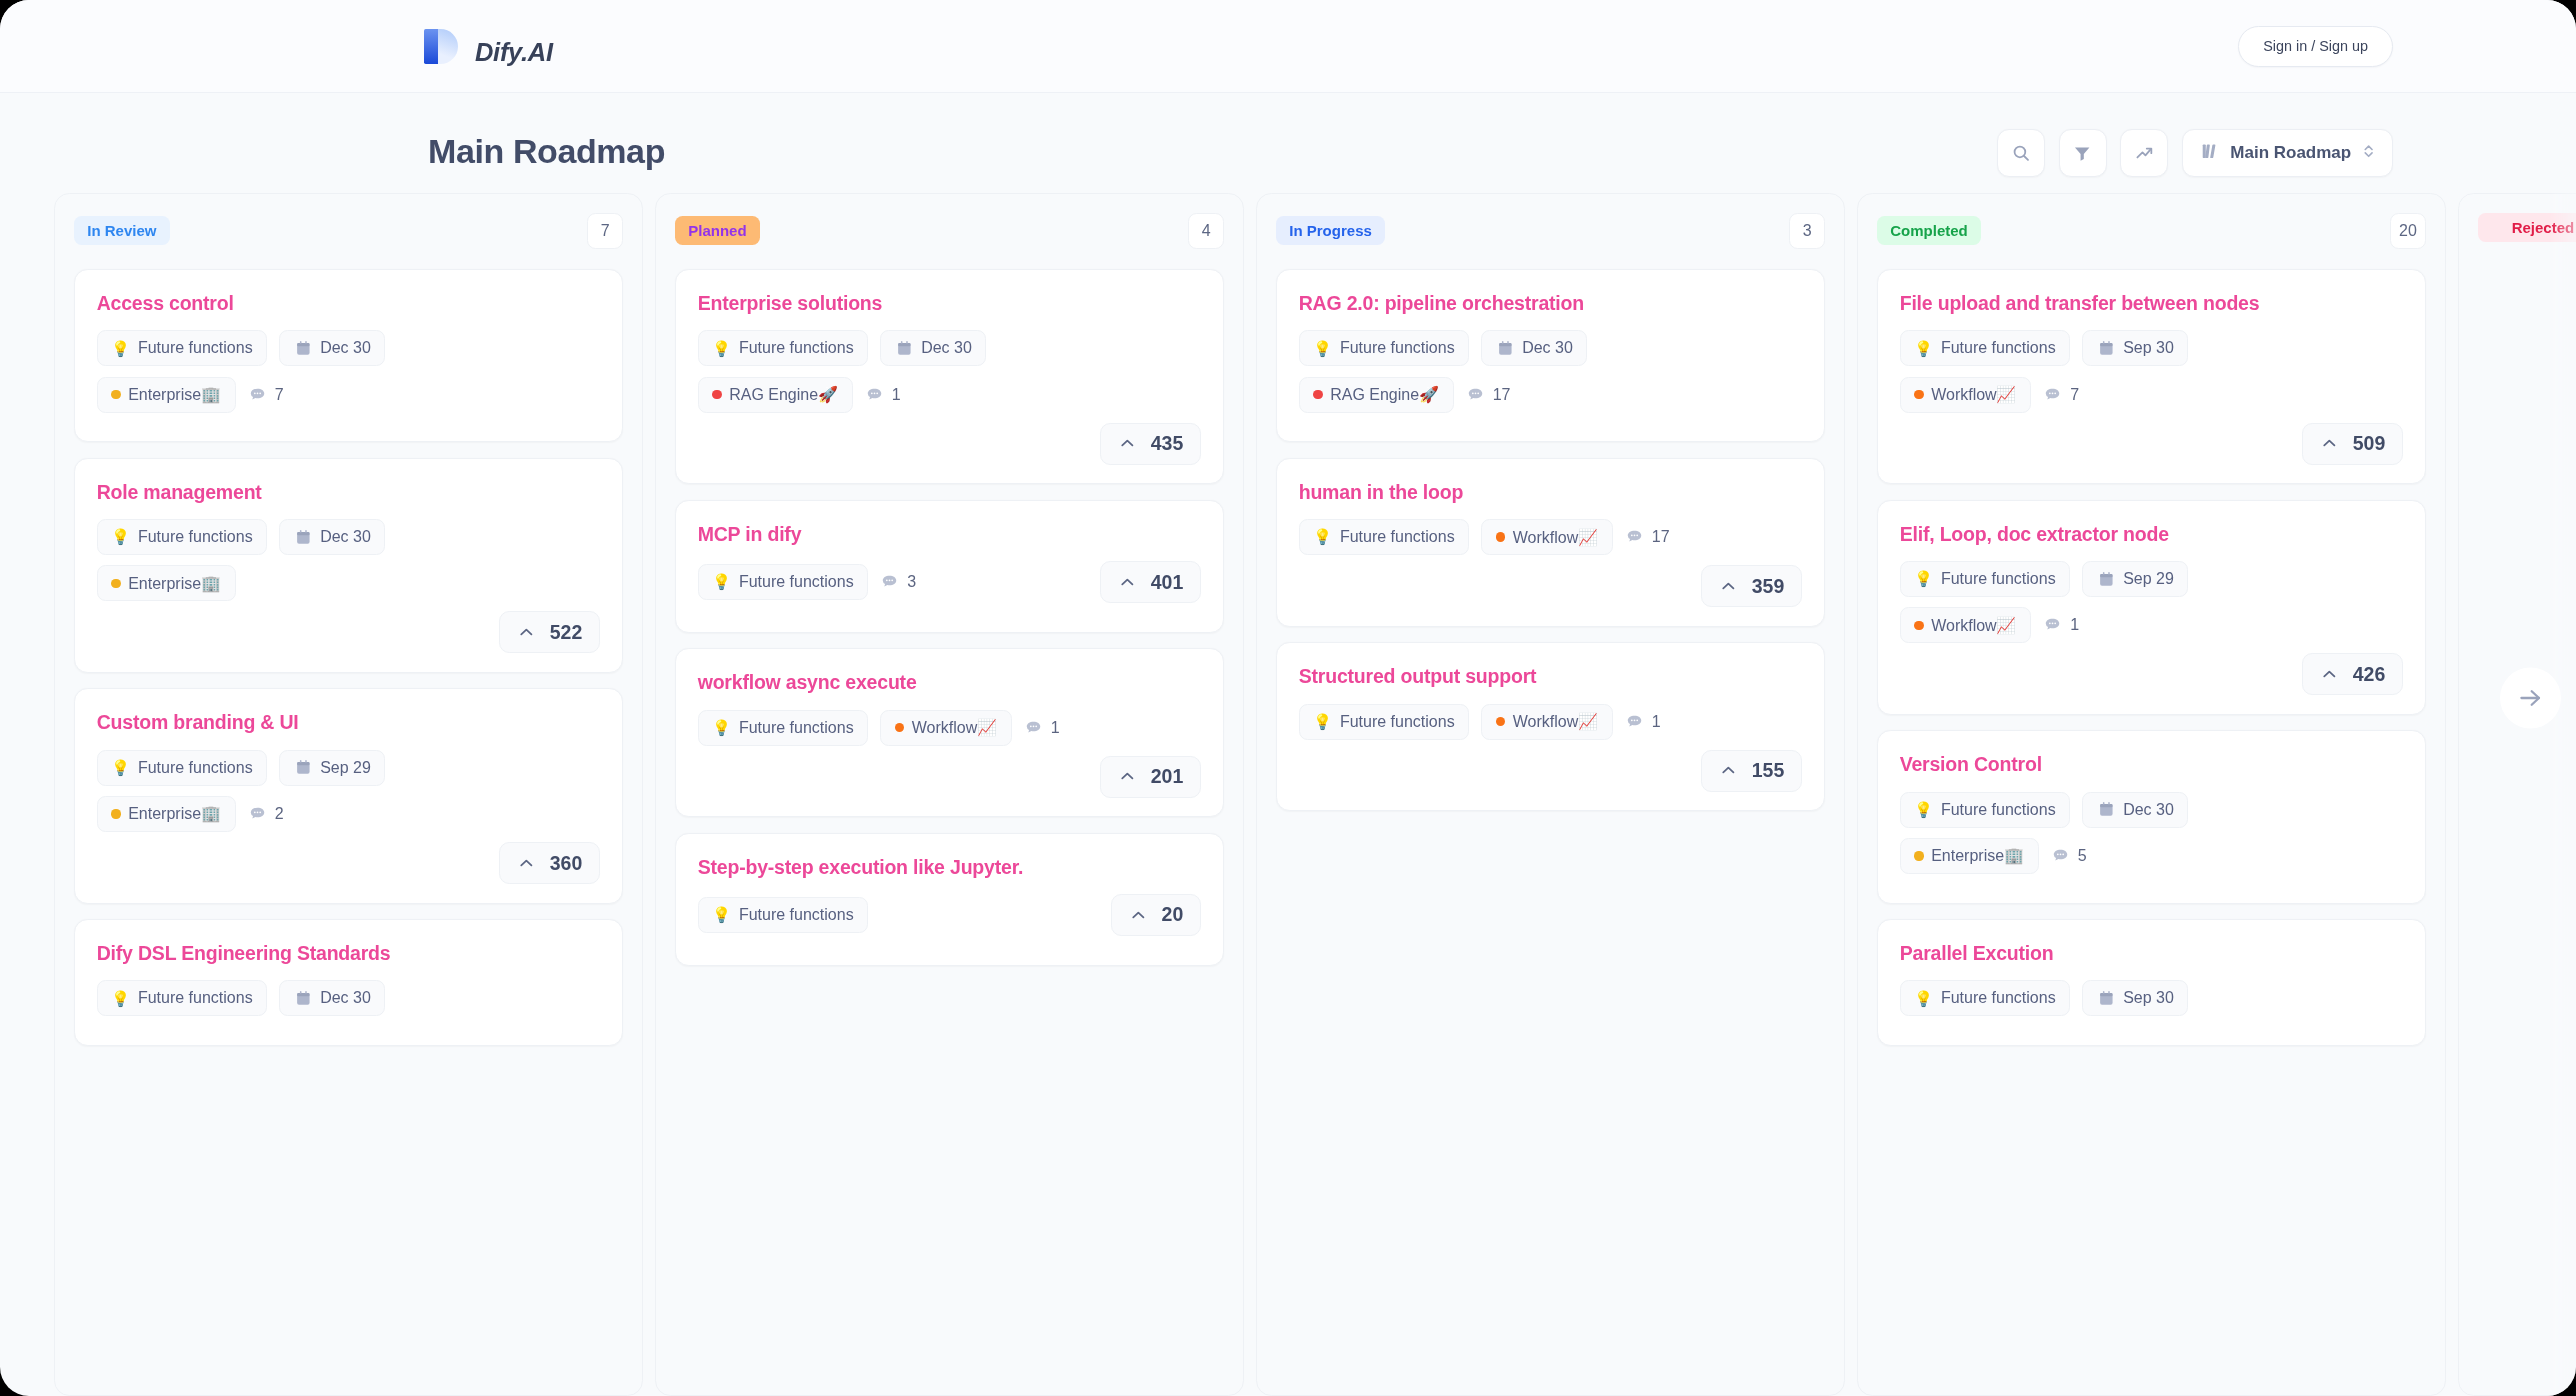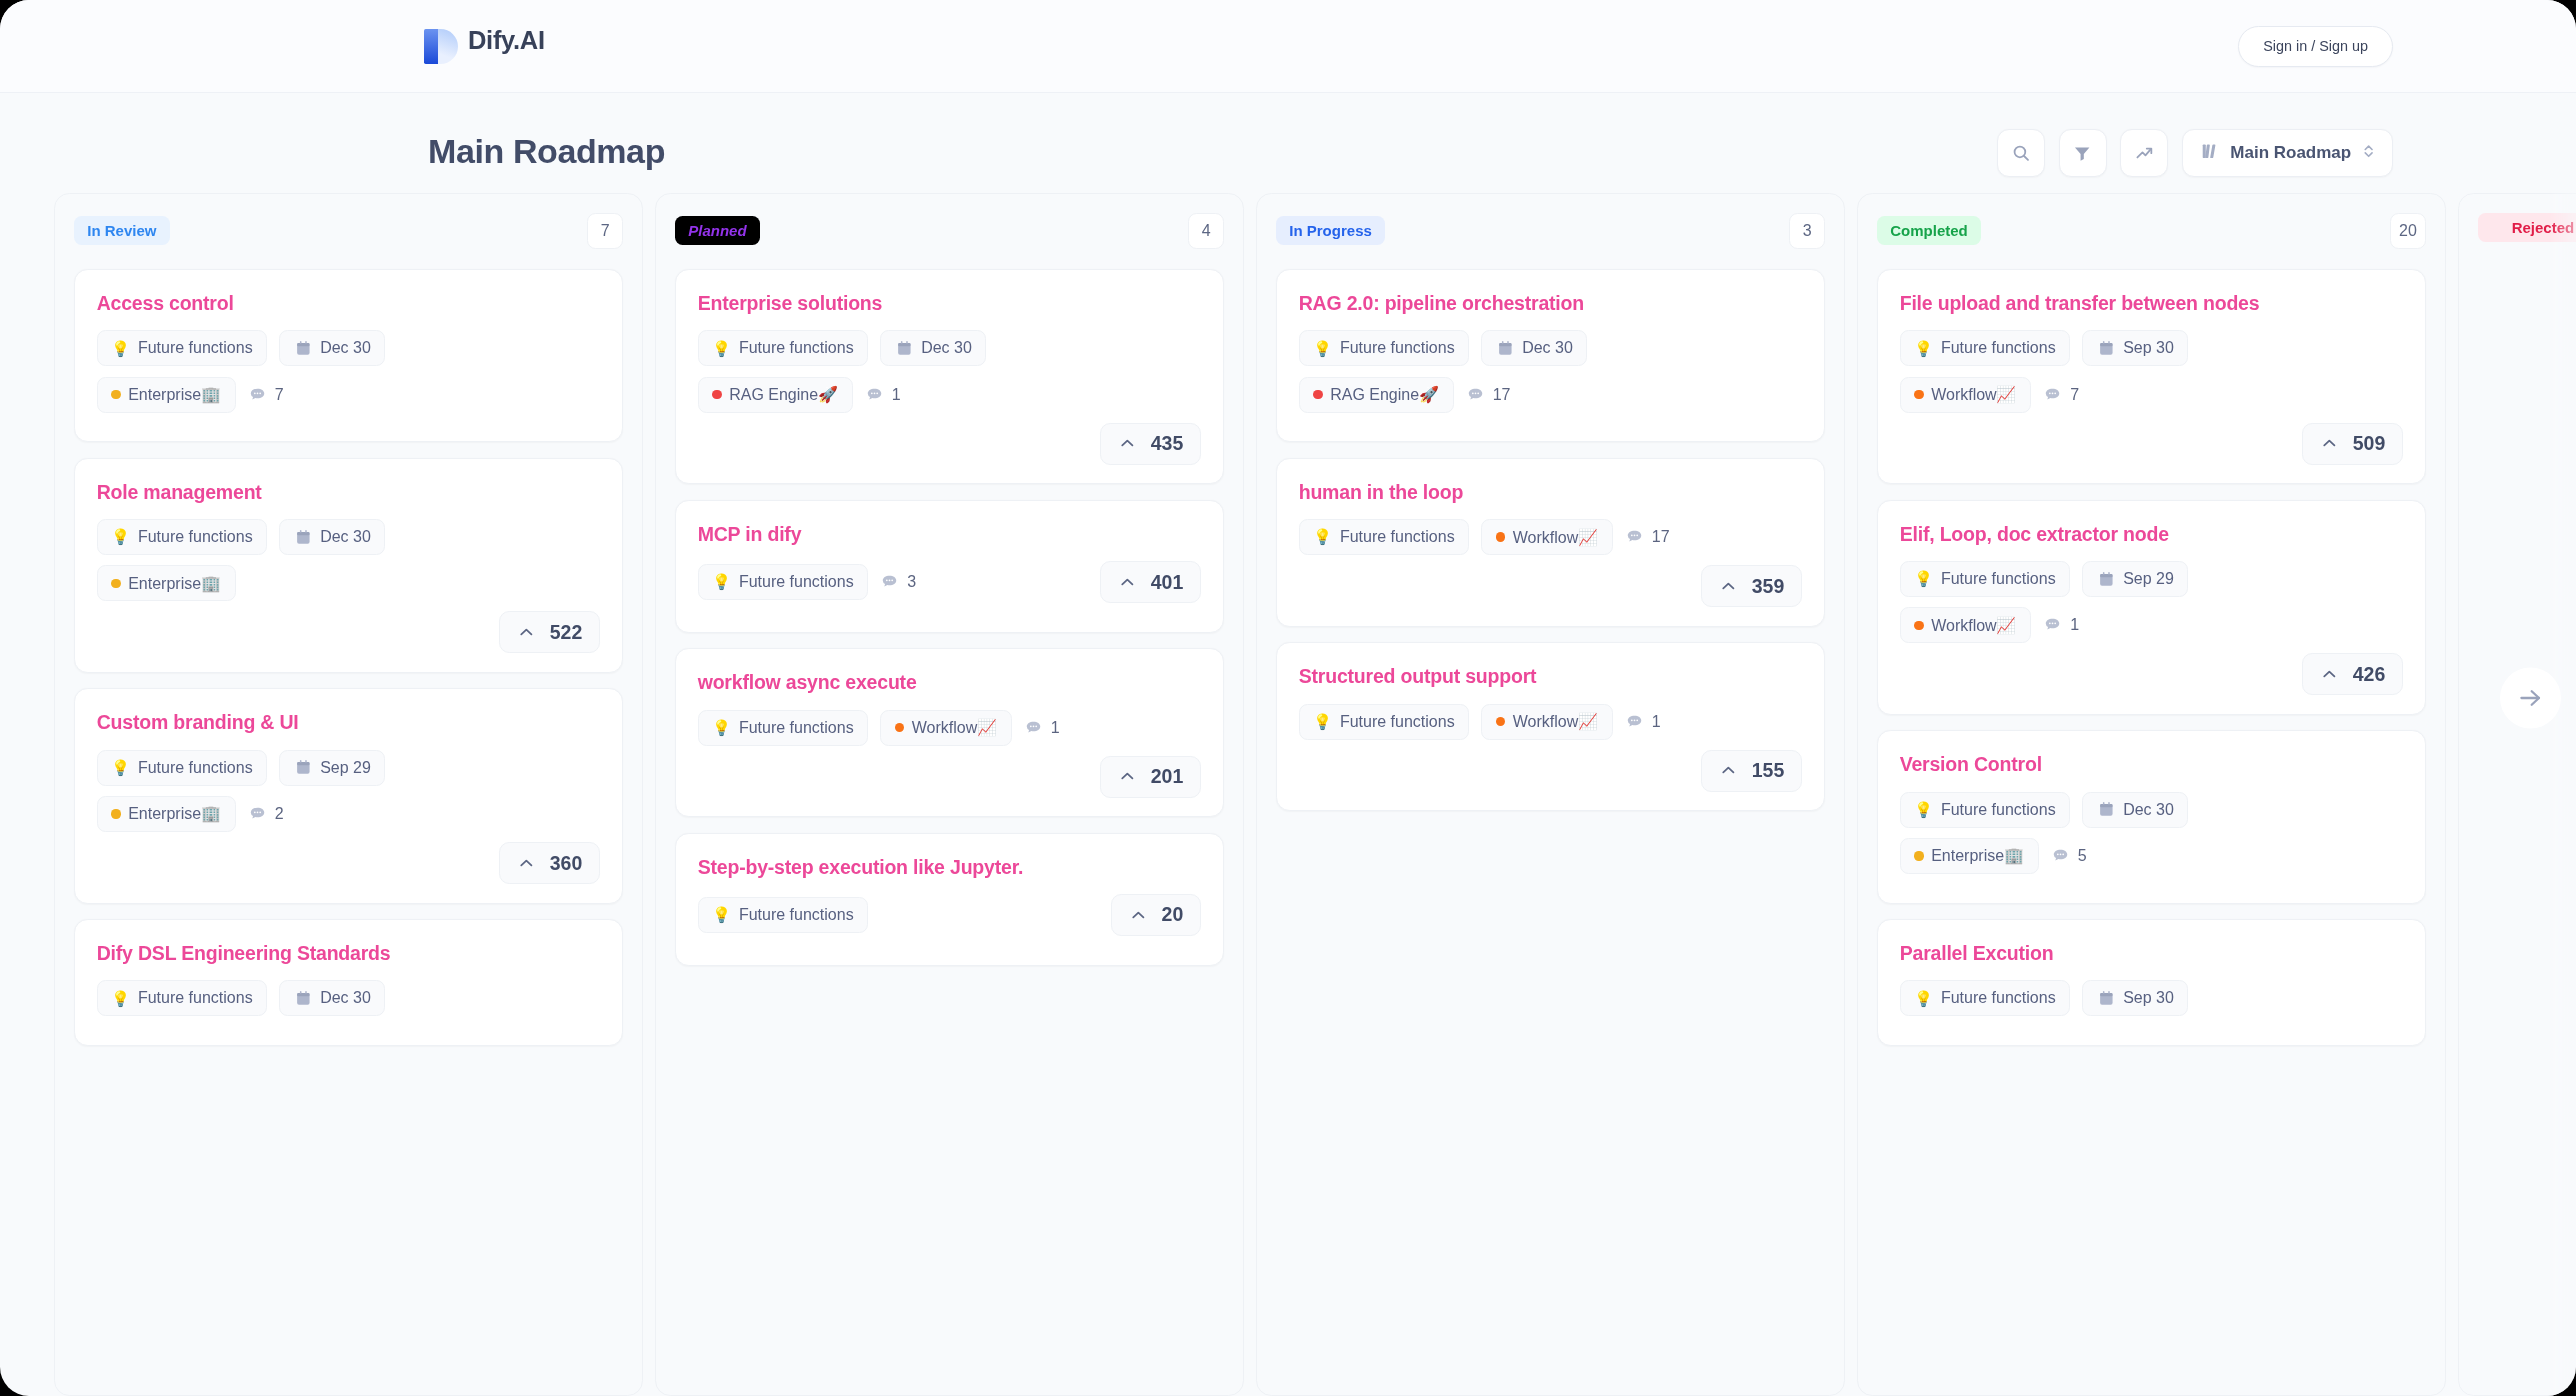--- a/index.html
+++ b/index.html
@@ -19,22 +19,23 @@
 
   
   #topbar {
     height: 93px; flex: 0 0 93px;
     background: #fbfcfe;
     border-bottom: 0.8px solid #eef1f6;
     display: flex; align-items: center;
     position: relative;
   }
   #brand {
-    display: flex; align-items: flex-start; gap: 3px;
+    display: flex; align-items: flex-end; gap: 10px;
     margin-left: 424px;
+    font-style: italic;
   }
   #logo-mark {
     width: 41px; height: 41px; position: relative;
     display: flex; align-items: center;
   }
   #logo-mark .bar {
     width: 14.4px; height: 35px;
     background: linear-gradient(180deg,#6b93f0 0%, #1a49d8 100%);
     border-radius: 1.7px 0 0 1.7px;
   }
@@ -391,21 +392,21 @@
                   </svg>
                 </span>
                 <span>Dec 30</span>
               </span>
             </div>
           </div>
         </div>
       </div>
       <div class="column">
         <div class="col-head">
-          <div class="status-pill" style="color: rgb(147, 51, 234); background: #000000; font-style: italic;">Planned</div>
+          <div class="status-pill" style="color: rgb(147, 51, 234); background: #fdba74;">Planned</div>
           <div class="count-box">4</div>
         </div>
         <div class="cards">
           <div class="card">
             <div class="card-title">Enterprise solutions</div>
             <div class="meta-row">
               <span class="tag">
                 <span class="emo">💡</span>
                 <span>Future functions</span>
               </span>

